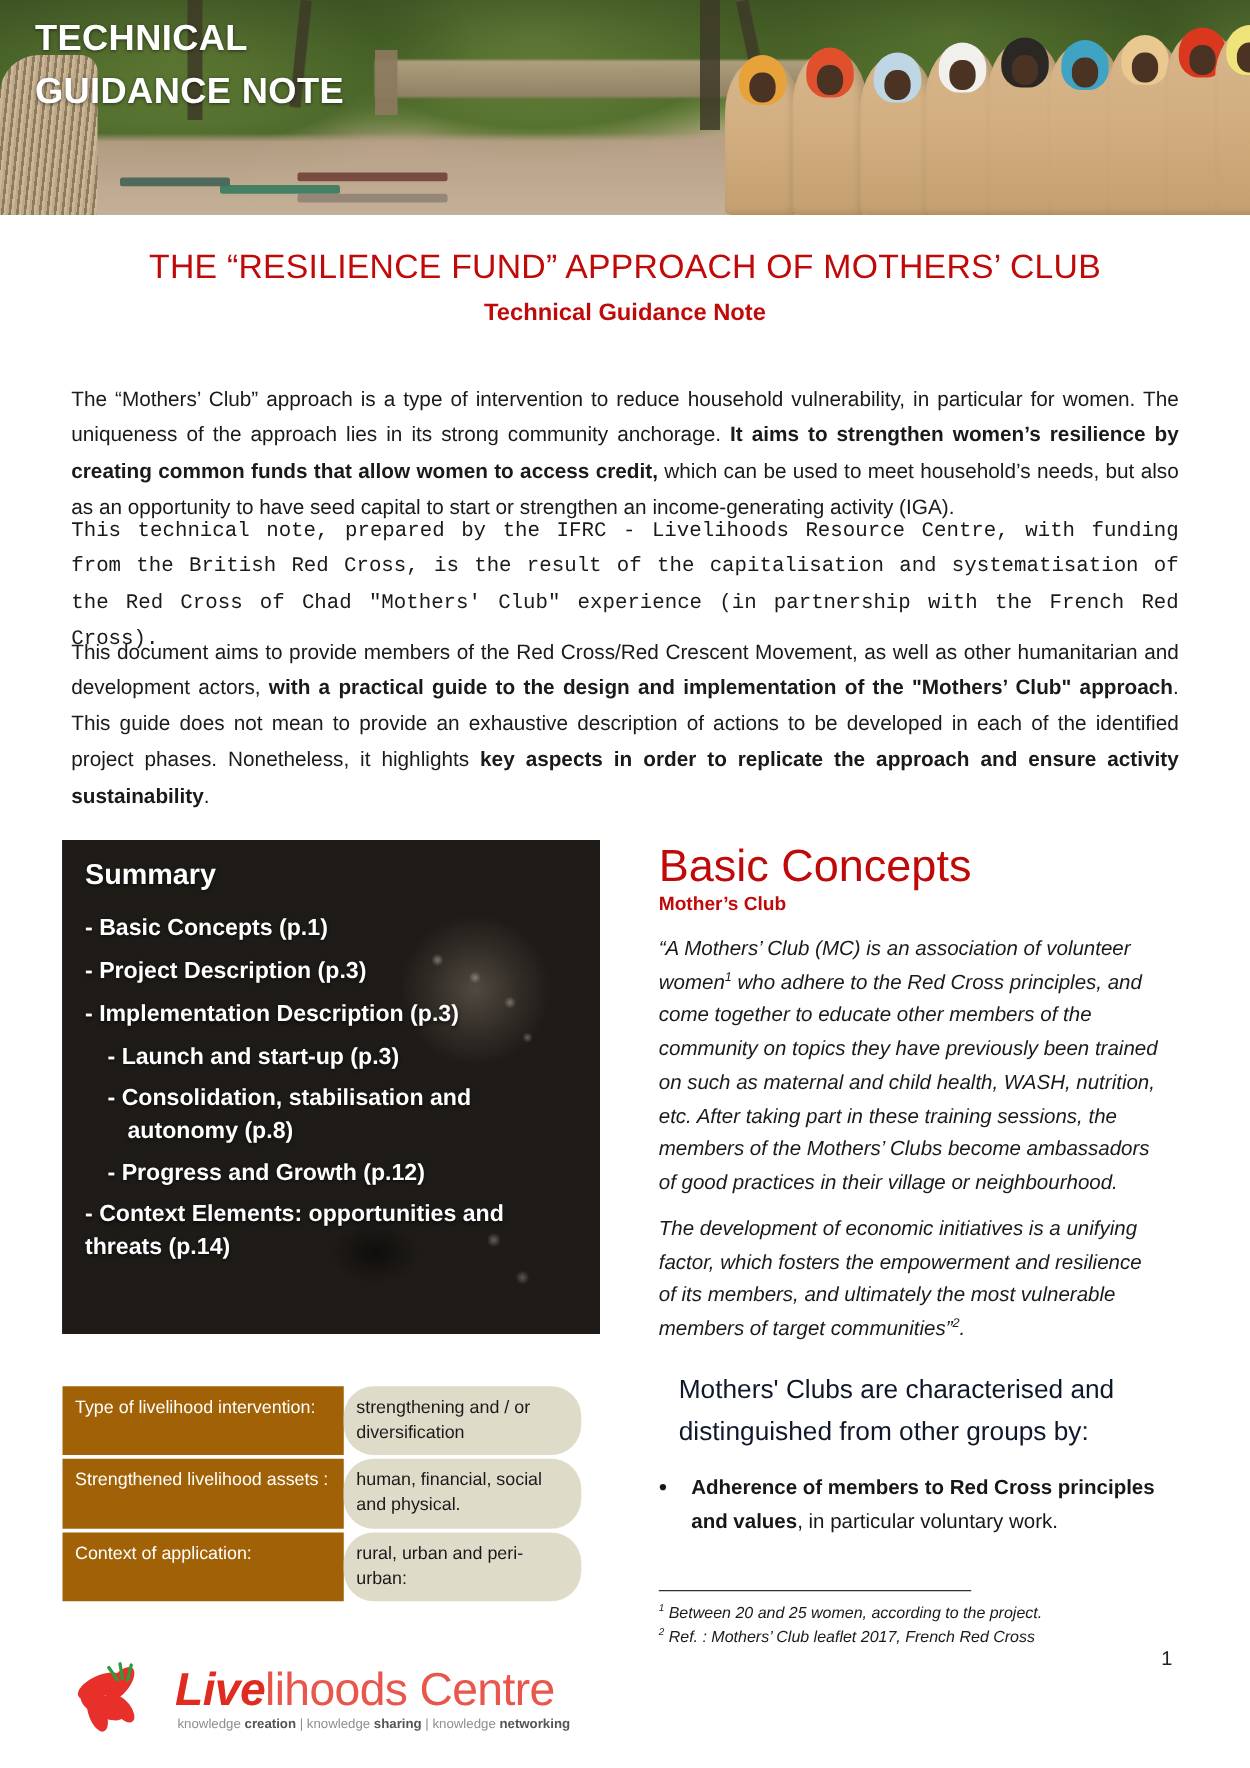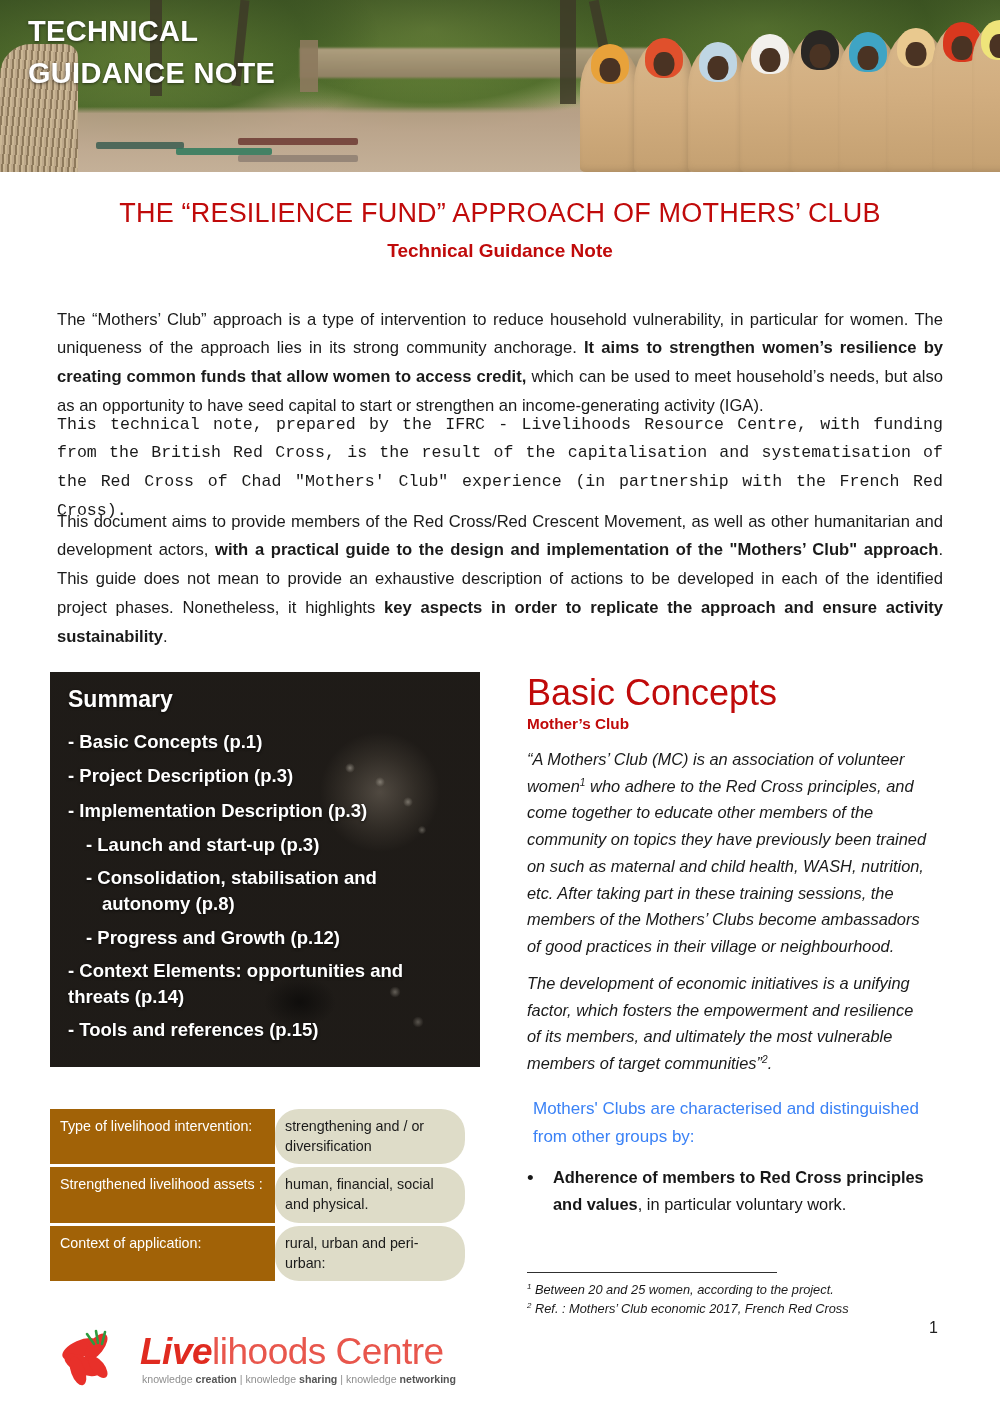--- a/index.html
+++ b/index.html
@@ -256,24 +256,24 @@
     margin: 0 0 13px 0;
   }
   .quote {
     font-style: italic;
     font-size: 16.4px;
     line-height: 1.63;
     margin: 0 0 10px 0;
     color: #1a1a1a;
   }
   .plain {
-    font-size: 17px;
+    font-size: 21px;
     line-height: 1.63;
-    margin: 18px 0 12px 6px;
-    color: #3b82f6;
+    margin: 18px 0 12px 16px;
+    color: #0f172a;
   }
   .bullet-row {
     display: flex;
     font-size: 16.4px;
     line-height: 1.63;
     margin-top: 14px;
   }
   .bullet-dot {
     width: 26px;
     flex: 0 0 26px;
@@ -411,21 +411,20 @@
 <div class="summary-box">
   <div class="summary-inner">
     <div class="summary-title">Summary</div>
     <div class="summary-item">- Basic Concepts (p.1)</div>
     <div class="summary-item">- Project Description (p.3)</div>
     <div class="summary-item">- Implementation Description (p.3)</div>
     <div class="summary-item sub">-    Launch and start-up (p.3)</div>
     <div class="summary-item sub">-    Consolidation, stabilisation and autonomy (p.8)</div>
     <div class="summary-item sub">-    Progress and Growth (p.12)</div>
     <div class="summary-item wrap">- Context Elements: opportunities and threats (p.14)</div>
-    <div class="summary-item">- Tools and references (p.15)</div>
   </div>
 </div>
 
 <table class="info-table">
   <tbody>
       <tr>
     <td class="k">Type of livelihood intervention:</td>
     <td class="v">strengthening and / or diversification</td>
   </tr>
   <tr>
@@ -447,21 +446,21 @@
   <p class="plain">Mothers' Clubs are characterised and distinguished from other groups by:</p>
   <div class="bullet-row">
     <span class="bullet-dot">•</span>
     <span class="bullet-text"><b>Adherence of members to Red Cross principles and values</b><span>, in particular voluntary work.</span></span>
   </div>
 </div>
 
 <div class="footnotes">
   <div class="footnote-rule"></div>
   <div class="footnote"><sup>1</sup><span> Between 20 and 25 women, according to the project.</span></div>
-  <div class="footnote"><sup>2</sup><span> Ref. : Mothers’ Club economic 2017, French Red Cross</span></div>
+  <div class="footnote"><sup>2</sup><span> Ref. : Mothers’ Club leaflet 2017, French Red Cross</span></div>
 </div>
 
 <div class="logo-wrap">
   <svg width="80" height="62" viewBox="0 0 80 62">
     <g fill="#E8302A">
       <ellipse cx="24" cy="22" rx="19" ry="8.5" transform="rotate(-24 24 22)"></ellipse>
       <ellipse cx="26" cy="38" rx="19" ry="8.5" transform="rotate(26 26 38)"></ellipse>
       <ellipse cx="40" cy="20" rx="16" ry="7.5" transform="rotate(-52 40 20)"></ellipse>
       <ellipse cx="22" cy="44" rx="15" ry="7" transform="rotate(70 22 44)"></ellipse>
       <ellipse cx="42" cy="40" rx="13" ry="6.5" transform="rotate(52 42 40)"></ellipse>

